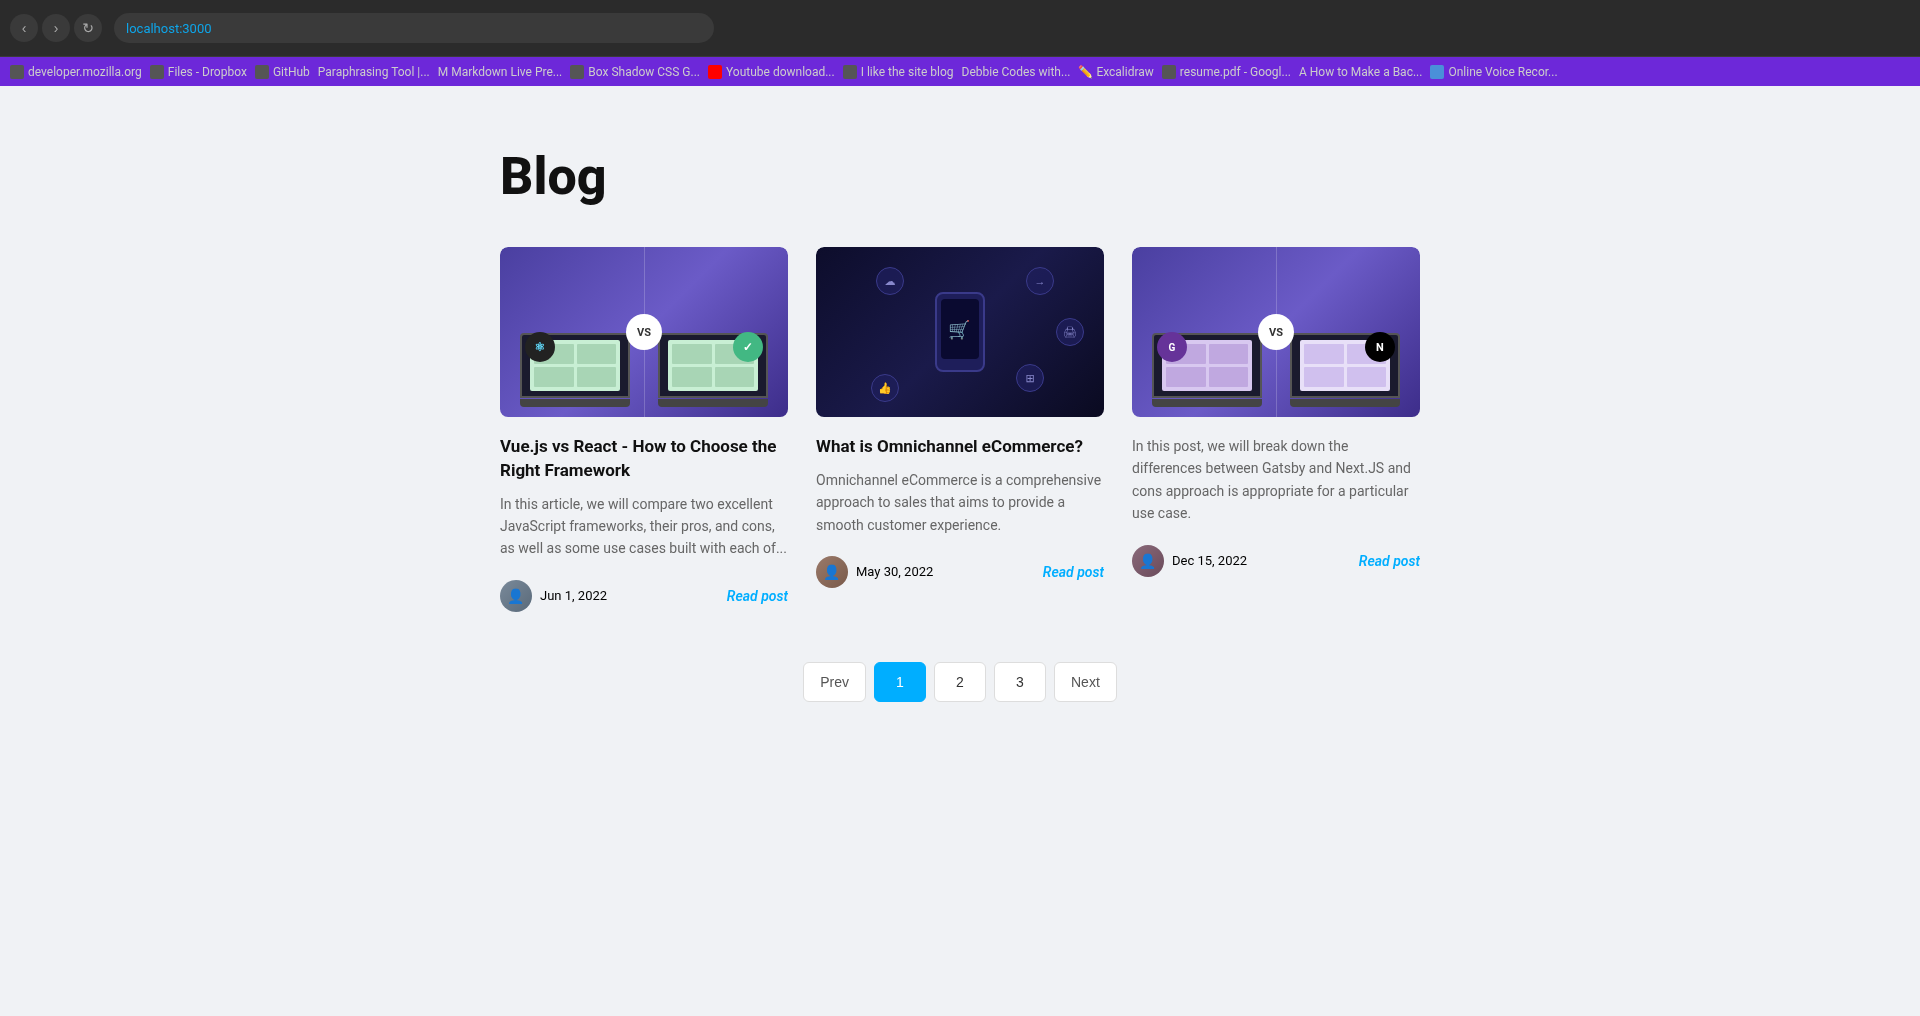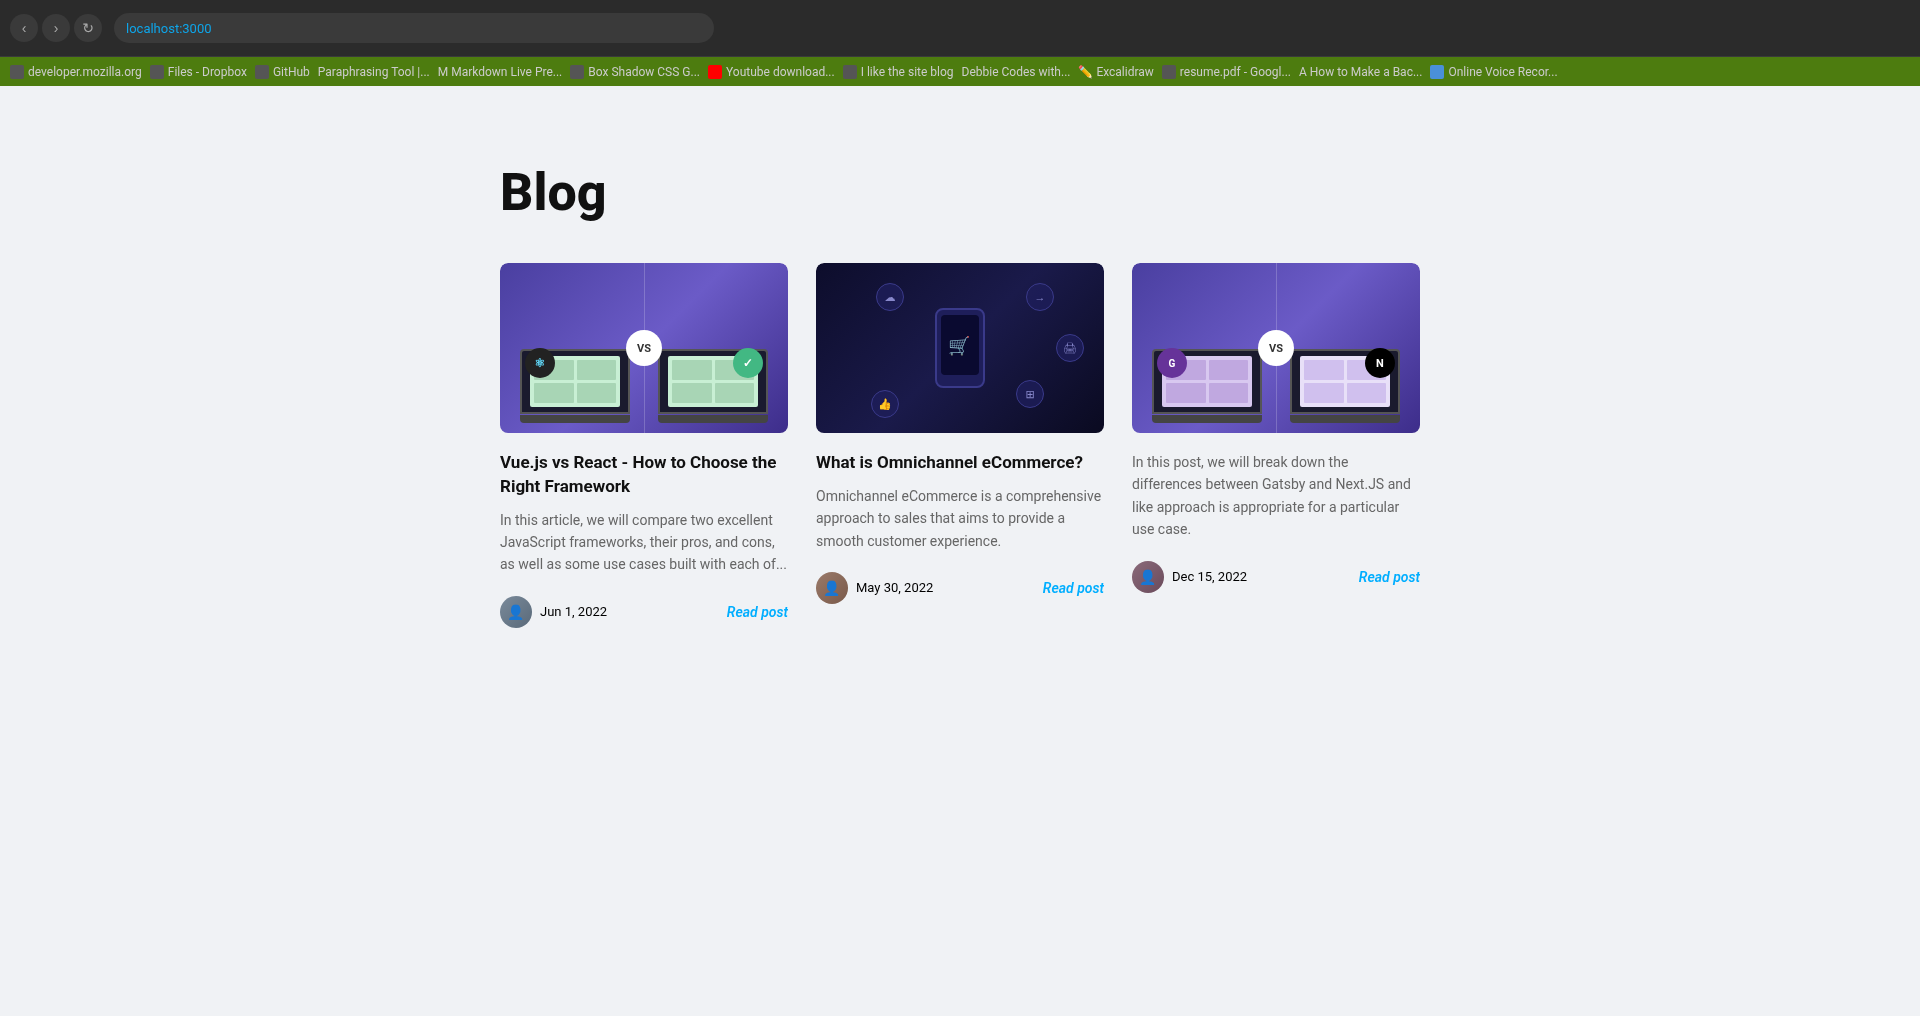--- a/index.html
+++ b/index.html
@@ -51,21 +51,21 @@
       padding: 0 12px;
       margin: 0 6px;
     }
 
     .address-text {
       color: #0ea5e9;
       font-size: 13px;
     }
 
     .bookmarks-bar {
-      background: #4d7c0f;
+      background: #6d28d9;
       height: 30px;
       display: flex;
       align-items: center;
       padding: 0 10px;
       gap: 8px;
       border-top: 1px solid #3a3a3a;
       overflow: hidden;
     }
 
     .bookmark-item {
@@ -97,21 +97,20 @@
       max-width: 1000px;
       margin: 0 auto;
       padding: 0 40px;
     }
 
     .page-title {
       font-size: 52px;
       font-weight: 800;
       color: #111;
       margin-bottom: 40px;
-      margin-top: 16px;
     }
 
     .blog-grid {
       display: grid;
       grid-template-columns: repeat(3, 1fr);
       gap: 28px;
       margin-bottom: 50px;
     }
 
     .blog-card {
@@ -578,29 +577,36 @@
                   <div class="screen-cell" style="background:#d0c0ee;"></div>
                   <div class="screen-cell" style="background:#d0c0ee;"></div>
                   <div class="screen-cell" style="background:#d0c0ee;"></div>
                 </div>
               </div>
               <div class="laptop-base"></div>
             </div>
             <div class="img-divider"></div>
           </div>
         </div>
-        <p class="card-excerpt">In this post, we will break down the differences between Gatsby and Next.JS and like approach is appropriate for a particular use case.</p>
+        <p class="card-excerpt">In this post, we will break down the differences between Gatsby and Next.JS and cons approach is appropriate for a particular use case.</p>
         <div class="card-footer">
           <div class="author-info">
             <div class="author-avatar avatar-3">
               <div class="avatar-face">👤</div>
             </div>
             <span class="post-date">Dec 15, 2022</span>
           </div>
           <a class="read-post-link">Read post</a>
         </div>
       </div>
 
     </div>
 
+    <div class="pagination">
+      <button class="page-btn text-btn">Prev</button>
+      <button class="page-btn active">1</button>
+      <button class="page-btn">2</button>
+      <button class="page-btn">3</button>
+      <button class="page-btn text-btn">Next</button>
+    </div>
 
   </div>
 </div>
 
 </body></html>

